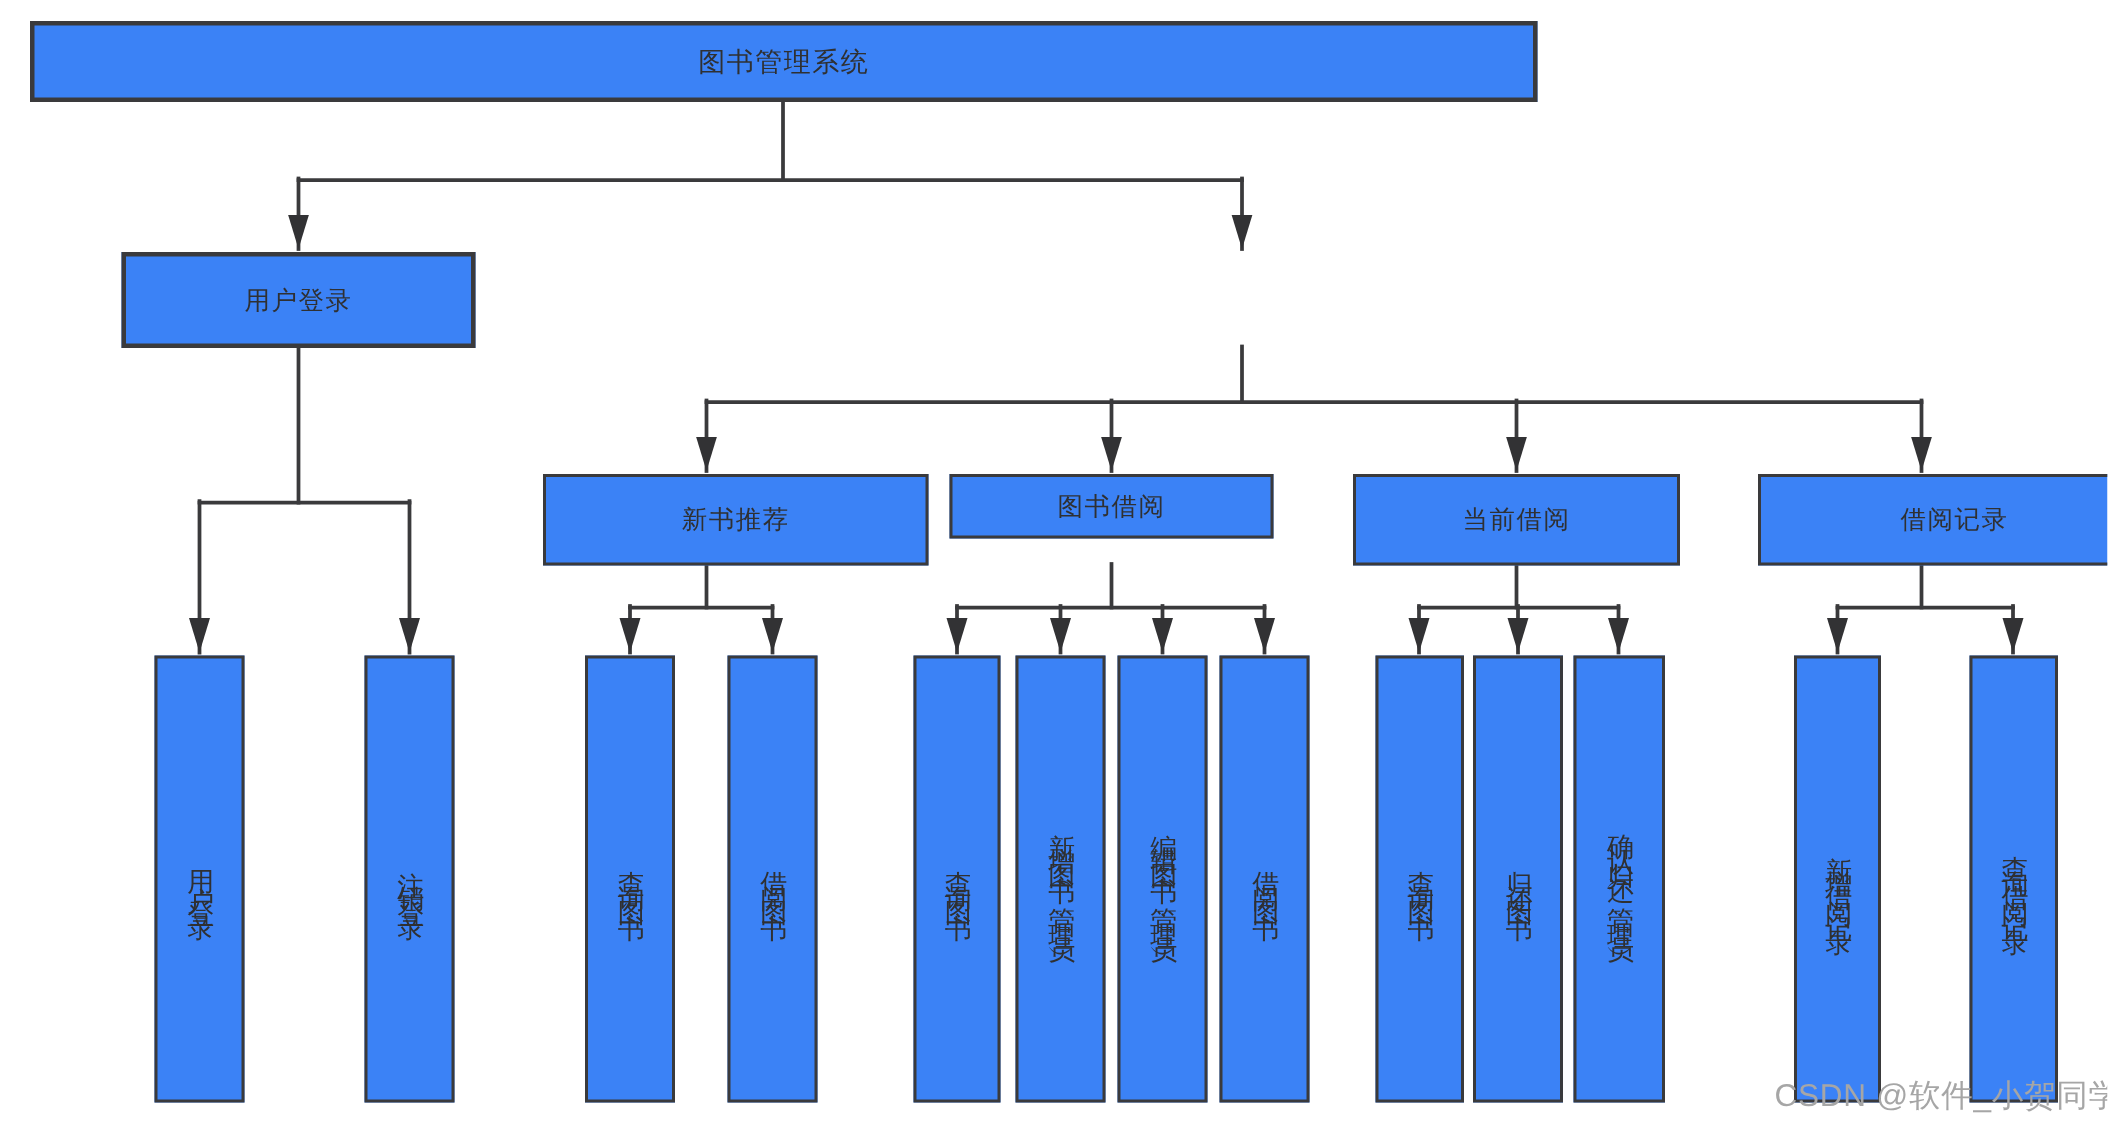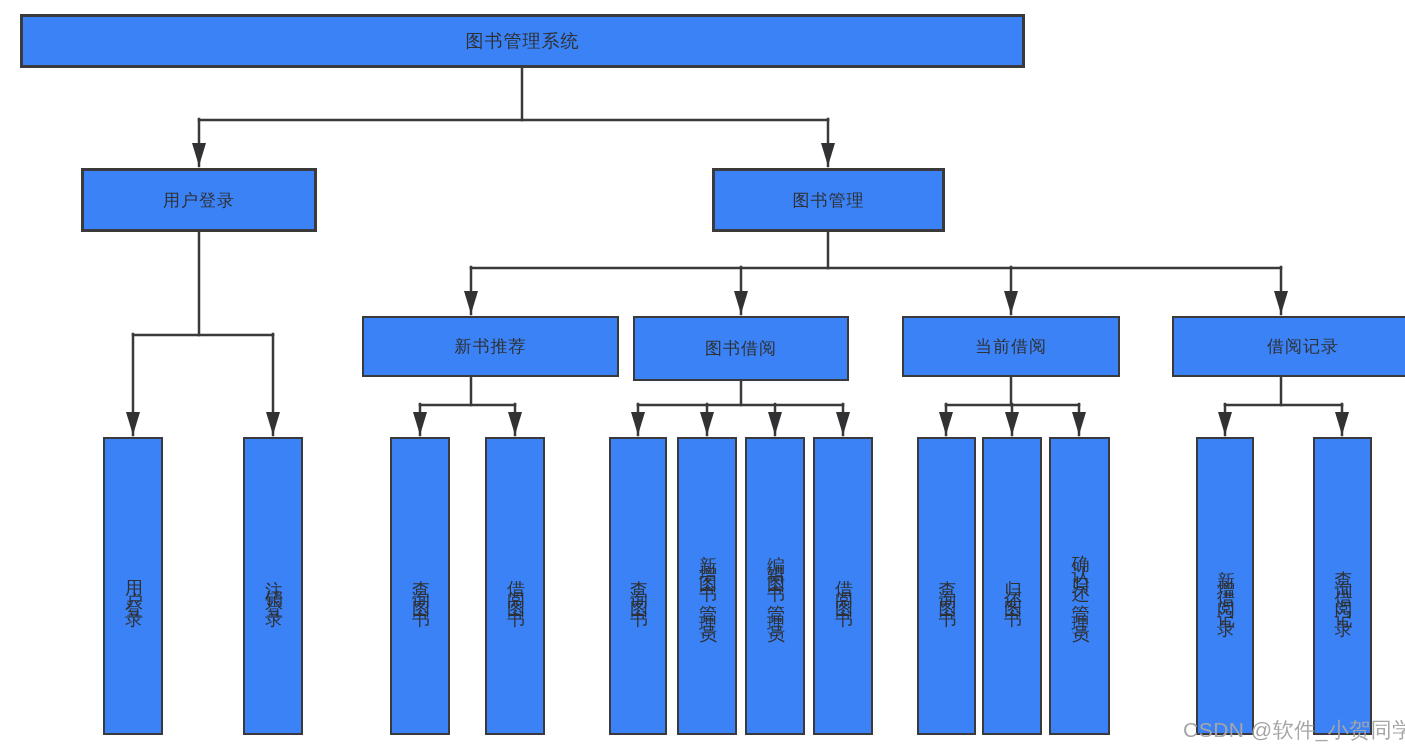--- a/index.html
+++ b/index.html
@@ -79,28 +79,25 @@
     <line x1="1342" y1="404" x2="1342" y2="435" marker-end="url(#arr)"></line>
   </svg>
 
   <div class="node root" style="left:20px;top:14px;width:1005px;height:54px;">
     <span>图书管理系统</span>
   </div>
 
   <div class="node branch" style="left:81px;top:168px;width:236px;height:64px;">
     <span>用户登录</span>
   </div>
-  <div class="node branch" style="left:712px;top:168px;width:233px;height:64px;">
-    <span>图书管理</span>
-  </div>
 
   <div class="node" style="left:362px;top:316px;width:257px;height:61px;">
     <span>新书推荐</span>
   </div>
-  <div class="node" style="left:633px;top:316px;width:216px;height:65px;">
+  <div class="node" style="left:633px;top:316px;width:216px;height:43px;">
     <span>图书借阅</span>
   </div>
   <div class="node" style="left:902px;top:316px;width:218px;height:61px;">
     <span>当前借阅</span>
   </div>
   <div class="node" style="left:1172px;top:316px;width:262px;height:61px;">
     <span>借阅记录</span>
   </div>
 
   <div class="node leaf" style="left:103px;top:437px;width:60px;height:298px;">

